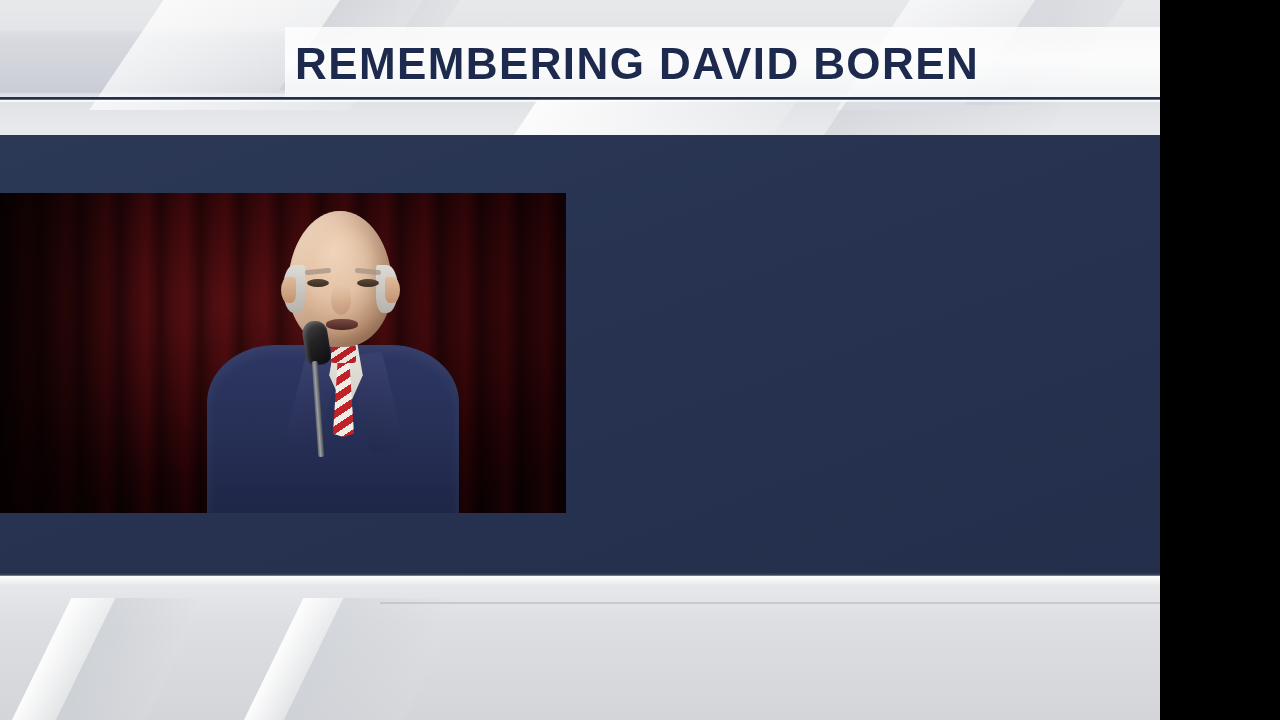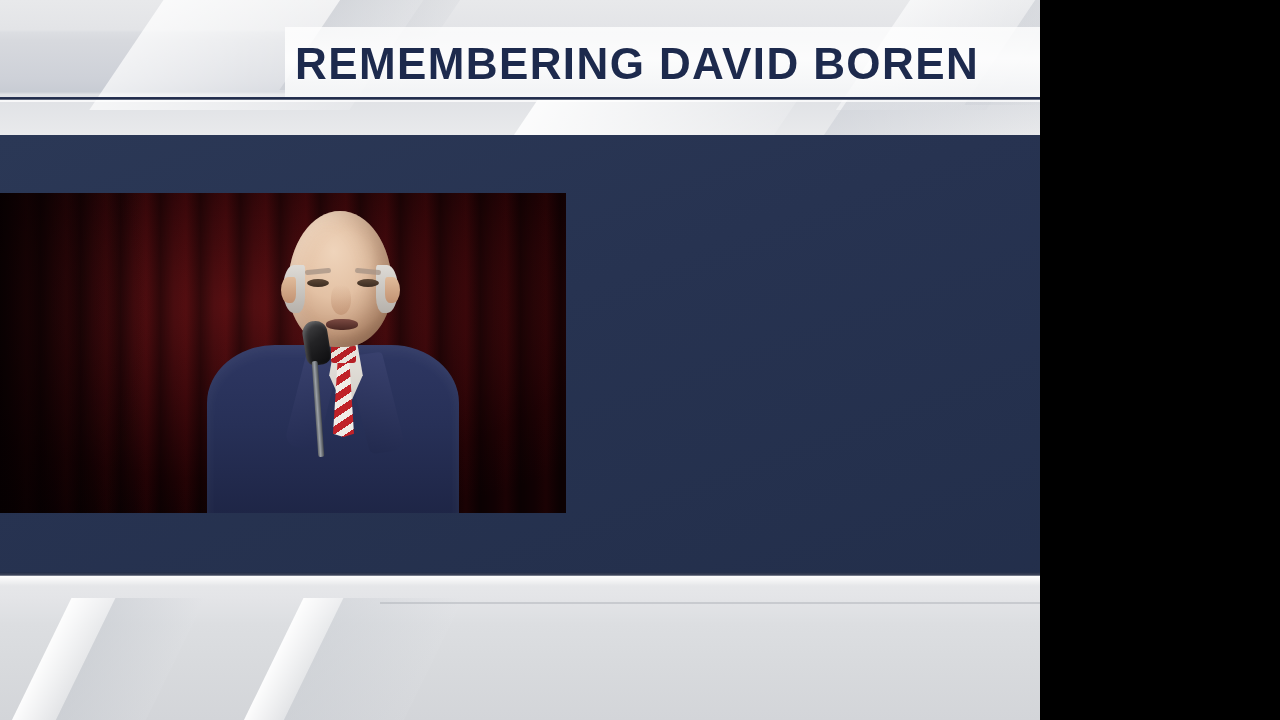--- a/index.html
+++ b/index.html
@@ -6,21 +6,21 @@
   html, body {
     margin: 0;
     padding: 0;
     background: #000;
   }
   body {
     font-family: "Liberation Sans", sans-serif;
   }
   #broadcast-graphic {
     position: relative;
-    width: 1040px;
+    width: 1160px;
     height: 720px;
     overflow: hidden;
     background: #e9eaec;
   }
 
   
   .header-zone {
     position: absolute;
     left: 0; top: 0;
     width: 1280px;

